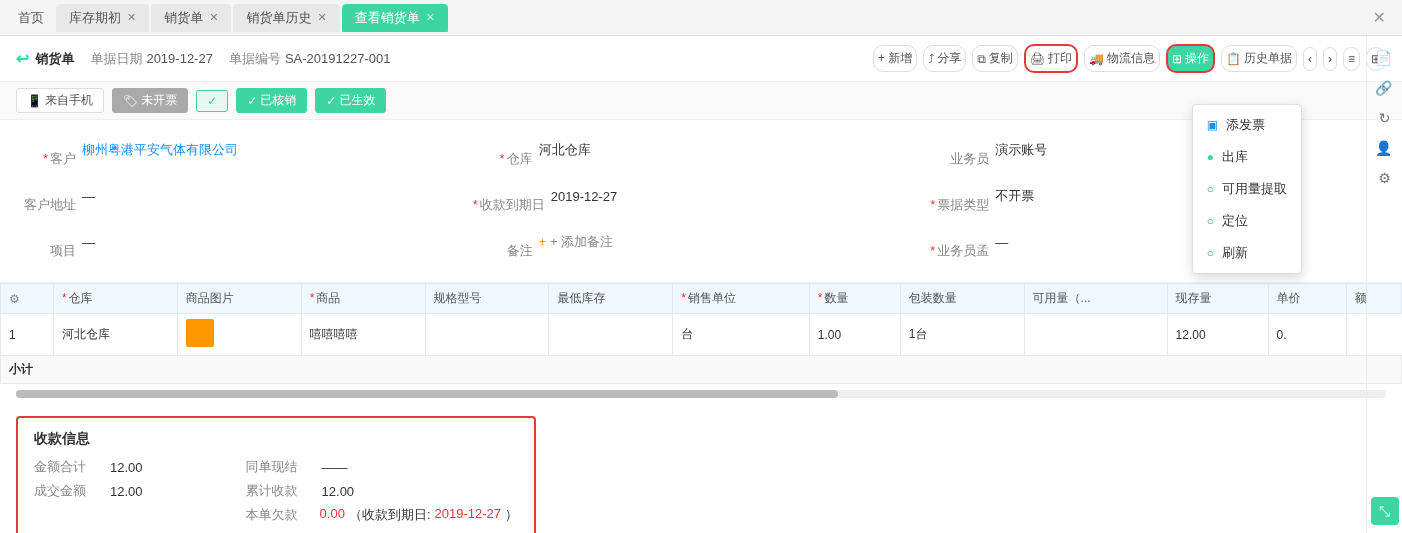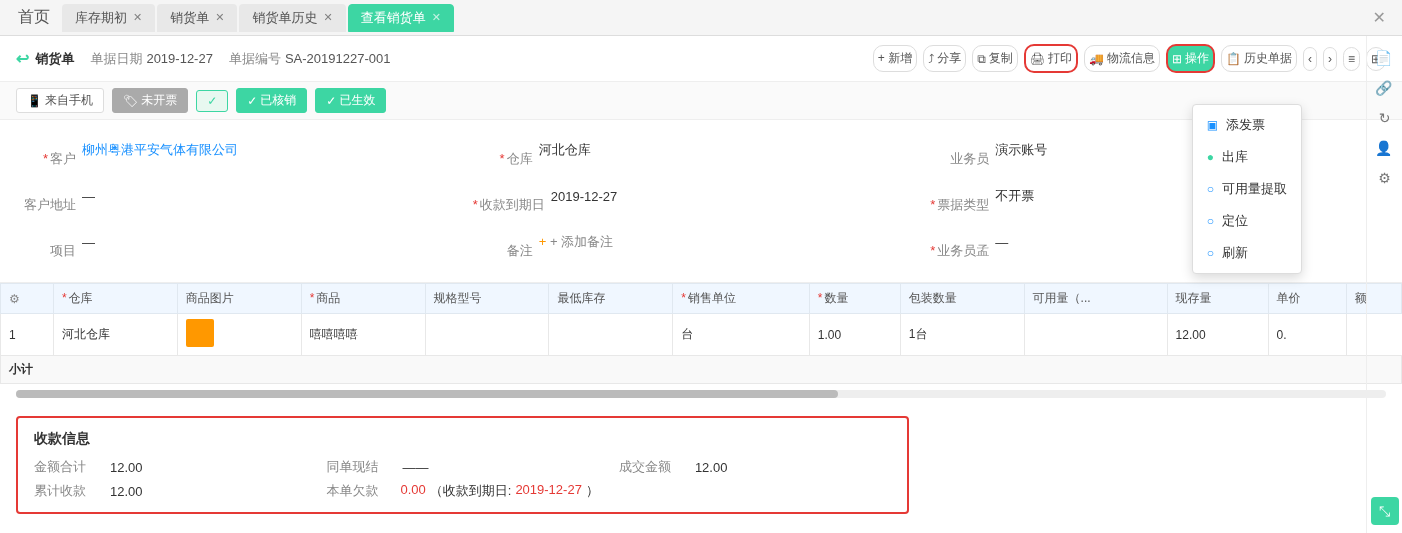--- a/index.html
+++ b/index.html
@@ -11,21 +11,21 @@
       padding: 0 8px; height: 36px; gap: 2px;
     }
     .tab-item {
       display: flex; align-items: center; padding: 0 12px; height: 28px; border-radius: 4px 4px 0 0;
       cursor: pointer; font-size: 13px; gap: 6px; border: 1px solid transparent;
       background: #e8e8e8; color: #555; justify-content: space-between;
     }
     .tab-item.active { background: #3dd6a3; color: #fff; border-color: #3dd6a3; }
     .tab-item .tab-close { font-size: 11px; cursor: pointer; opacity: 0.7; }
     .tab-item.active .tab-close { color: #fff; }
-    .tab-home { color: #555; padding: 0 10px; cursor: pointer; font-size: 16px; }
+    .tab-home { color: #555; padding: 0 10px; cursor: pointer; font-size: 13px; }
     .close-btn { margin-left: auto; cursor: pointer; font-size: 16px; color: #999; padding: 0 8px; }
 
     
     .main-content { background: #fff; margin: 0; padding: 0; min-height: 497px; position: relative; }
 
     
     .doc-header {
       display: flex; align-items: center; padding: 8px 16px; border-bottom: 1px solid #eee;
       gap: 16px;
     }
@@ -77,21 +77,21 @@
     .data-table tr.subtotal td { background: #f9f9f9; font-weight: bold; }
     .settings-icon { color: #888; cursor: pointer; }
 
     
     .bottom-section { display: flex; padding: 12px 16px; gap: 20px; }
     .receipt-info {
       border: 2px solid #e53935; border-radius: 4px; padding: 12px 16px;
       min-width: 520px; background: #fff;
     }
     .receipt-title { font-weight: bold; font-size: 14px; margin-bottom: 10px; }
-    .receipt-grid { display: grid; grid-template-columns: 1fr 1fr 1fr; gap: 6px 20px; }
+    .receipt-grid { display: grid; grid-template-columns: 1fr; gap: 6px 20px; }
     .receipt-row { display: flex; align-items: center; gap: 6px; }
     .receipt-label { color: #888; min-width: 70px; }
     .receipt-value { color: #333; }
     .receipt-value.red { color: #e53935; }
     .receipt-value.date { color: #e53935; }
 
     
     .right-sidebar {
       position: absolute; right: 0; top: 0; width: 36px;
       display: flex; flex-direction: column; align-items: center;

